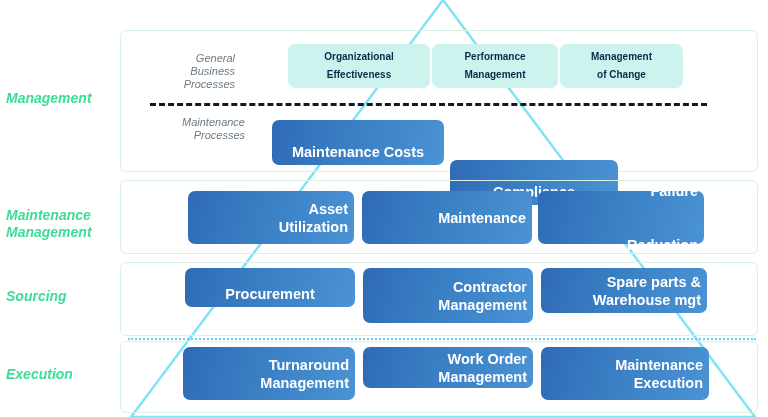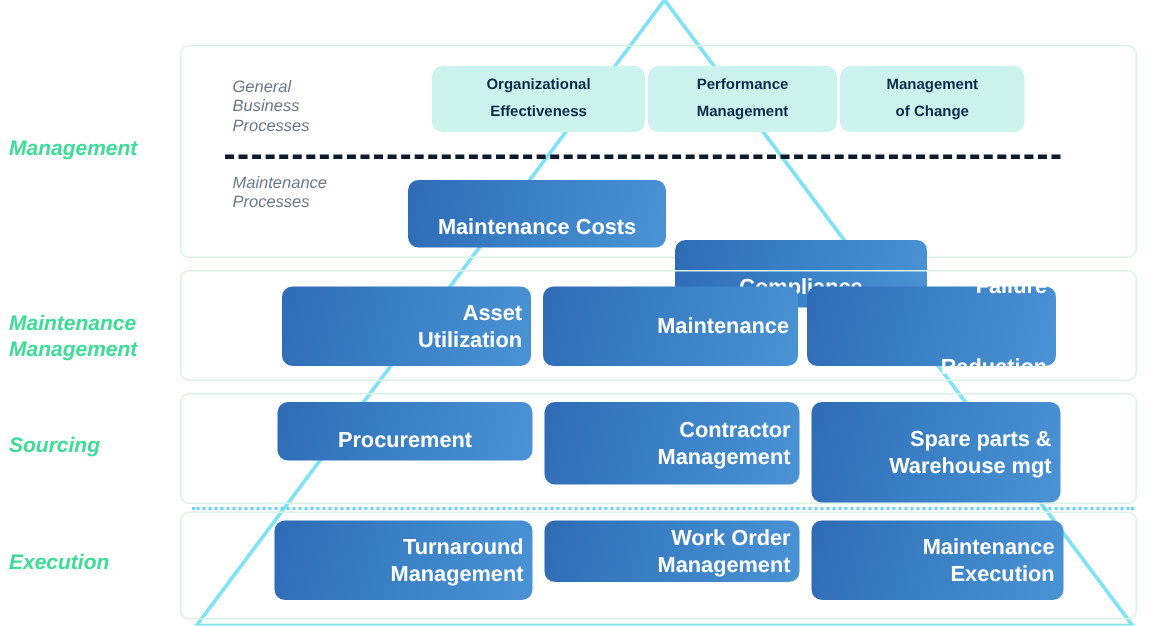--- a/index.html
+++ b/index.html
@@ -83,21 +83,21 @@
     background: #cdf3ef;
     margin-left: 40px;
   }
   
   .caption {
     position: absolute;
     color: #6b7a86;
     font-style: italic;
     font-size: 11px;
     line-height: 13px;
-    text-align: left;
+    text-align: right;
   }
   
   .dashed-divider {
     position: absolute;
     border-top: 3px dashed #0f1b2d;
     height: 0;
   }
   
   .dotted-divider {
     position: absolute;
@@ -174,21 +174,21 @@
 
   <div class="tier-label" style="top:288px;">Sourcing</div>
 
   <div class="box" style="left:185px; top:268px; width:170px; height:39px;">
     <span>Procurement</span>
   </div>
   <div class="box" style="left:363px; top:268px; width:170px; height:55px; flex-direction:column;">
     <span>Contractor</span>
     <span>Management</span>
   </div>
-  <div class="box" style="left:541px; top:268px; width:166px; height:67px; flex-direction:column;">
+  <div class="box" style="left:541px; top:268px; width:166px; height:45px; flex-direction:column;">
     <span>Spare parts &amp;</span>
     <span>Warehouse mgt</span>
   </div>
 
   <div class="dotted-divider" style="left:128px; top:338px; width:628px;"></div>
 
   <div class="row-panel" style="top:341px; height:72px;"></div>
 
   <div class="tier-label" style="top:366px;">Execution</div>
 

